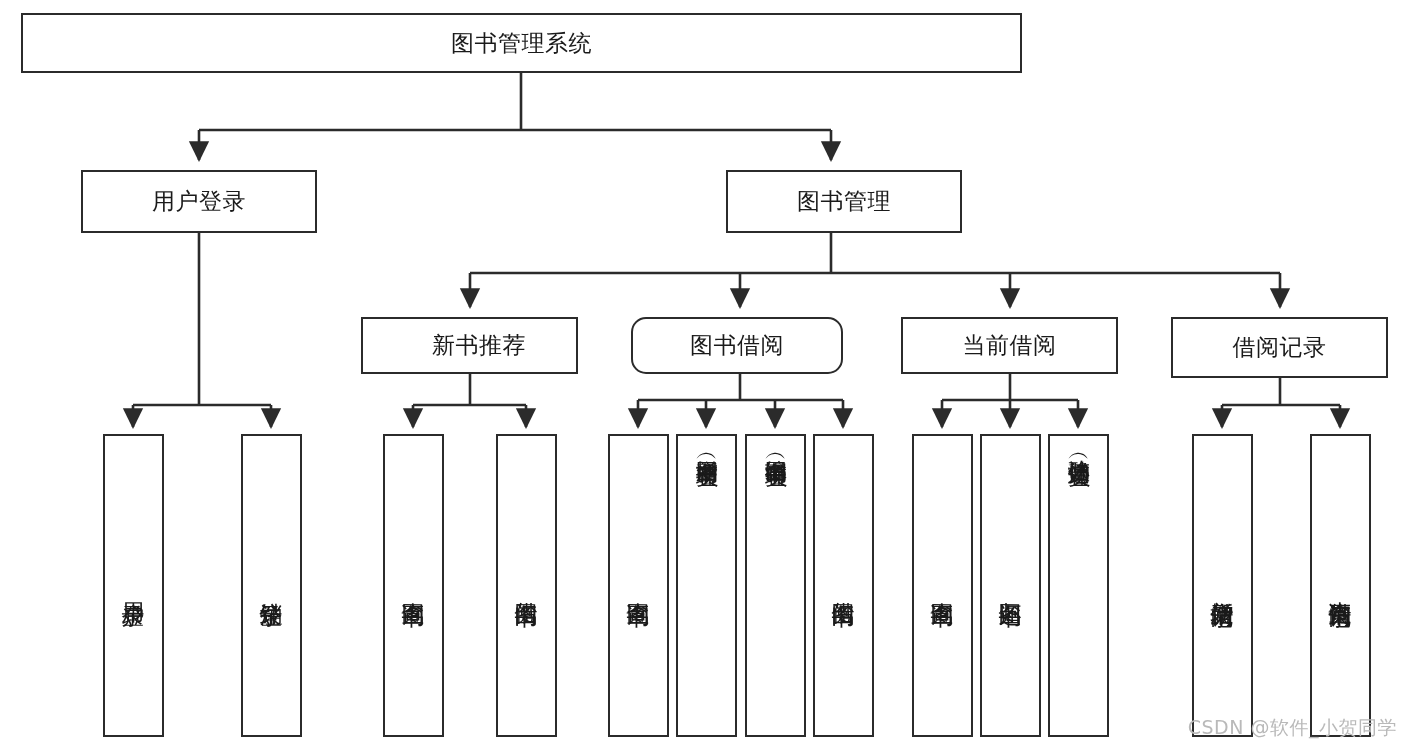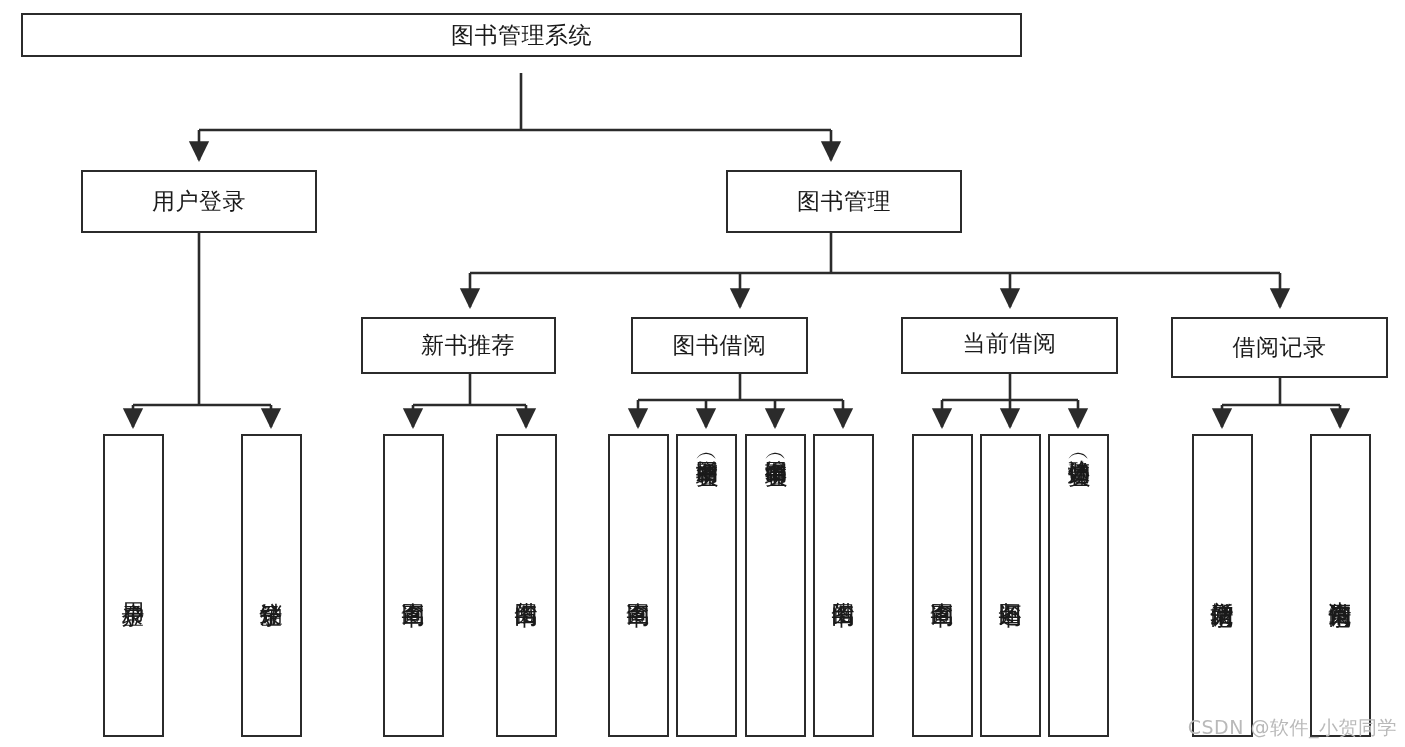--- a/index.html
+++ b/index.html
@@ -128,41 +128,41 @@
       <path d="M1010,400 L1010,427" marker-end="url(#arrow)"></path>
       <path d="M1078,400 L1078,427" marker-end="url(#arrow)"></path>
 
       <path d="M1280,374 L1280,405"></path>
       <path d="M1222,405 L1340,405"></path>
       <path d="M1222,405 L1222,427" marker-end="url(#arrow)"></path>
       <path d="M1340,405 L1340,427" marker-end="url(#arrow)"></path>
     </g>
   </svg>
 
-  <div class="node root horiz" style="left:21px; top:13px; width:1001px; height:44px;">
+  <div class="node root horiz" style="left:21px; top:13px; width:1001px; height:60px;">
     <span class="label">图书管理系统</span>
   </div>
 
   <div class="node horiz" style="left:81px; top:170px; width:236px; height:63px;">
     <span class="label">用户登录</span>
   </div>
 
   <div class="node horiz" style="left:711px; top:170px; width:236px; height:63px;margin-left:15px;">
     <span class="label">图书管理</span>
   </div>
 
-  <div class="node horiz" style="left:361px; top:317px; width:195px; height:57px;padding-left:19px;">
+  <div class="node horiz" style="left:361px; top:317px; width:217px; height:57px;padding-left:19px;">
     <span class="label">新书推荐</span>
   </div>
 
-  <div class="node horiz" style="left:631px; top:317px; width:177px; height:57px;">
+  <div class="node horiz" style="left:631px; top:317px; width:212px; height:57px;border-radius:15px;">
     <span class="label">图书借阅</span>
   </div>
 
-  <div class="node horiz" style="left:901px; top:317px; width:217px; height:57px;font-family:Liberation Mono, monospace;">
+  <div class="node horiz" style="left:901px; top:317px; width:217px; height:57px;">
     <span class="label">当前借阅</span>
   </div>
 
   <div class="node horiz" style="left:1171px; top:317px; width:217px; height:61px;">
     <span class="label">借阅记录</span>
   </div>
 
   <div class="node vert" style="left:103px; top:434px; width:61px; height:303px;">
     <span class="label">用户登录</span>
   </div>

